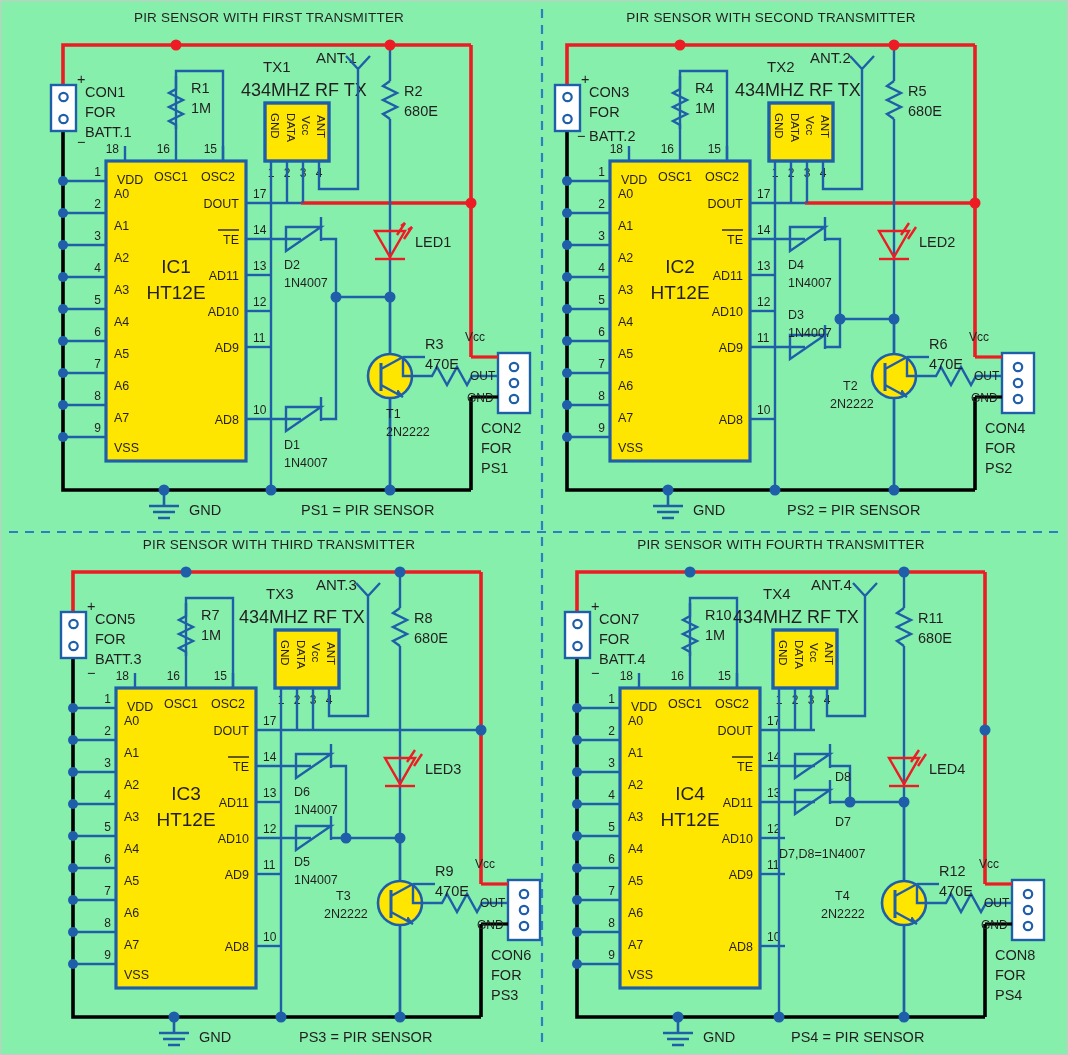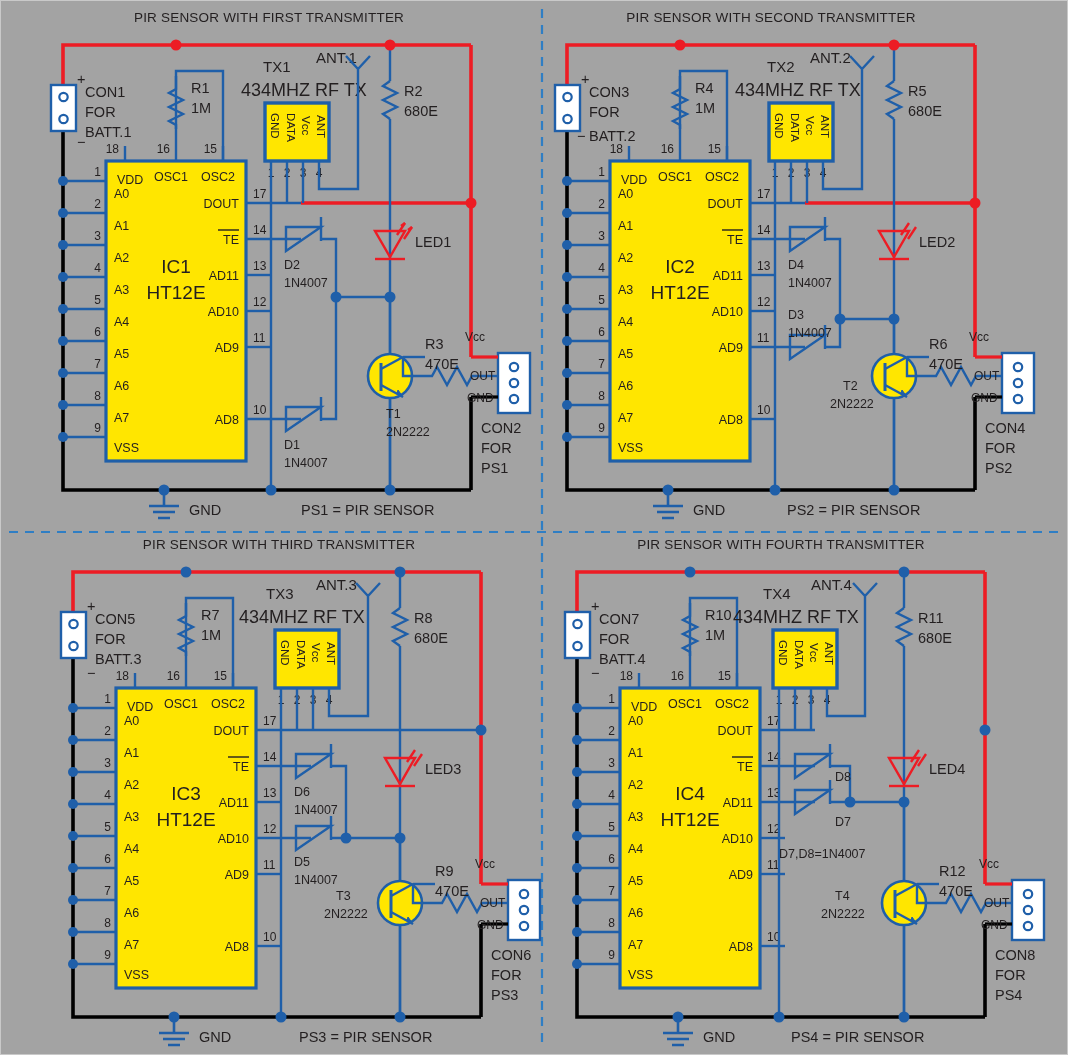--- a/index.html
+++ b/index.html
@@ -1,18 +1,18 @@
 <!DOCTYPE html>
 <html><head>
 <meta charset="utf-8">
 <title>PIR Sensor Transmitters</title>
 <style>
   html,body{margin:0;padding:0;background:#fff;}
   body{width:1068px;height:1055px;font-family:"Liberation Sans",sans-serif;}
-  #root{position:relative;width:1068px;height:1055px;background:#a3a3a3;border:1px solid #c9c9c9;box-sizing:border-box;overflow:hidden;}
+  #root{position:relative;width:1068px;height:1055px;background:#86efac;border:1px solid #c9c9c9;box-sizing:border-box;overflow:hidden;}
   svg{display:block;}
   text{font-family:"Liberation Sans",sans-serif;fill:#231f20;}
   .ttl{font-size:13.5px;letter-spacing:.2px;}
   .lbl{font-size:14.5px;}
   .lbl-s{font-size:12.5px;}
   .pin{font-size:12px;}
   .icname{font-size:19px;}
   .tx-big{font-size:18px;}
   .tx-sm{font-size:15px;}
   .modpin{font-size:11.5px;}

